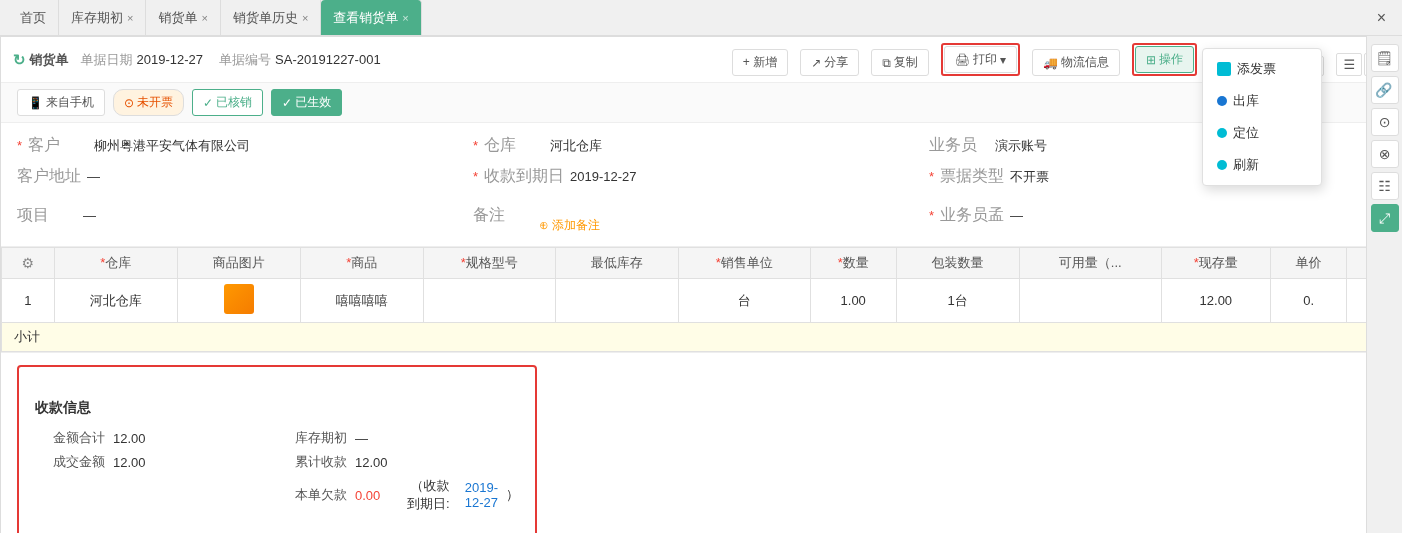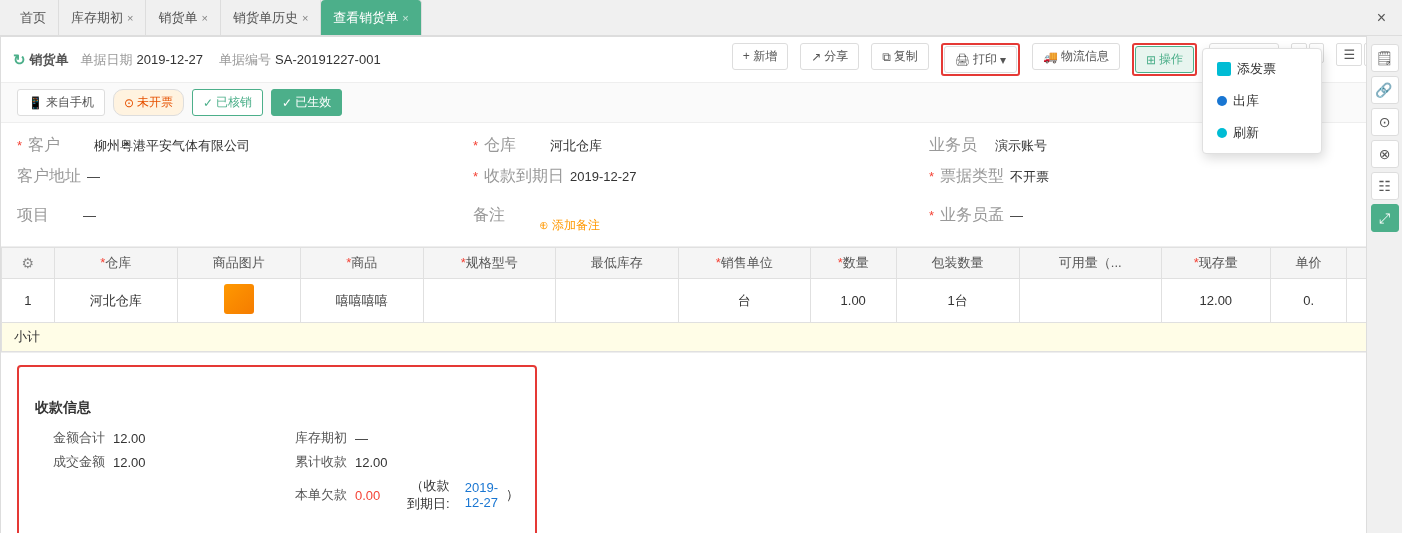--- a/index.html
+++ b/index.html
@@ -40,21 +40,21 @@
     .doc-label {
       display: flex; align-items: center; gap: 4px; font-size: 13px; font-weight: bold; color: #555;
     }
     .doc-label .icon { color: #4caf8a; font-size: 15px; }
     .doc-meta { display: flex; align-items: center; gap: 16px; font-size: 13px; color: #555; }
     .meta-item { display: flex; align-items: center; gap: 4px; }
     .meta-label { color: #999; }
     .meta-value { color: #333; }
 
     .toolbar-actions {
-      display: flex; align-items: flex-start; gap: 12px;
+      display: flex; align-items: flex-end; gap: 12px;
     }
     .btn {
       display: flex; align-items: center; gap: 3px; padding: 4px 10px;
       border: 1px solid #ddd; border-radius: 3px; background: #fff;
       cursor: pointer; font-size: 12px; color: #555; white-space: nowrap;
     }
     .btn-green { background: #4caf8a; color: #fff; border-color: #4caf8a; }
     .btn-outline-green { border-color: #4caf8a; color: #4caf8a; }
     .btn-active { background: #e8f5ef; border-color: #4caf8a; color: #4caf8a; }
     .badge-orange { background: #fff3e0; color: #e65100; }
@@ -385,20 +385,24 @@
   <div class="dropdown-item">
     <span style="display:inline-block;width:14px;height:14px;background:#00bcd4;border-radius:2px;"></span>
     <span>添发票</span>
   </div>
   <div class="dropdown-item">
     <span class="dot dot-blue"></span>
     <span>出库</span>
   </div>
   <div class="dropdown-item">
     <span class="dot dot-teal"></span>
+    <span>定位</span>
+  </div>
+  <div class="dropdown-item">
+    <span class="dot dot-teal"></span>
     <span>刷新</span>
   </div>
 </div>
 
 <div class="right-panel">
   <div class="right-panel-btn">🗒</div>
   <div class="right-panel-btn">🔗</div>
   <div class="right-panel-btn">⊙</div>
   <div class="right-panel-btn">⊗</div>
   <div class="right-panel-btn">☷</div>

